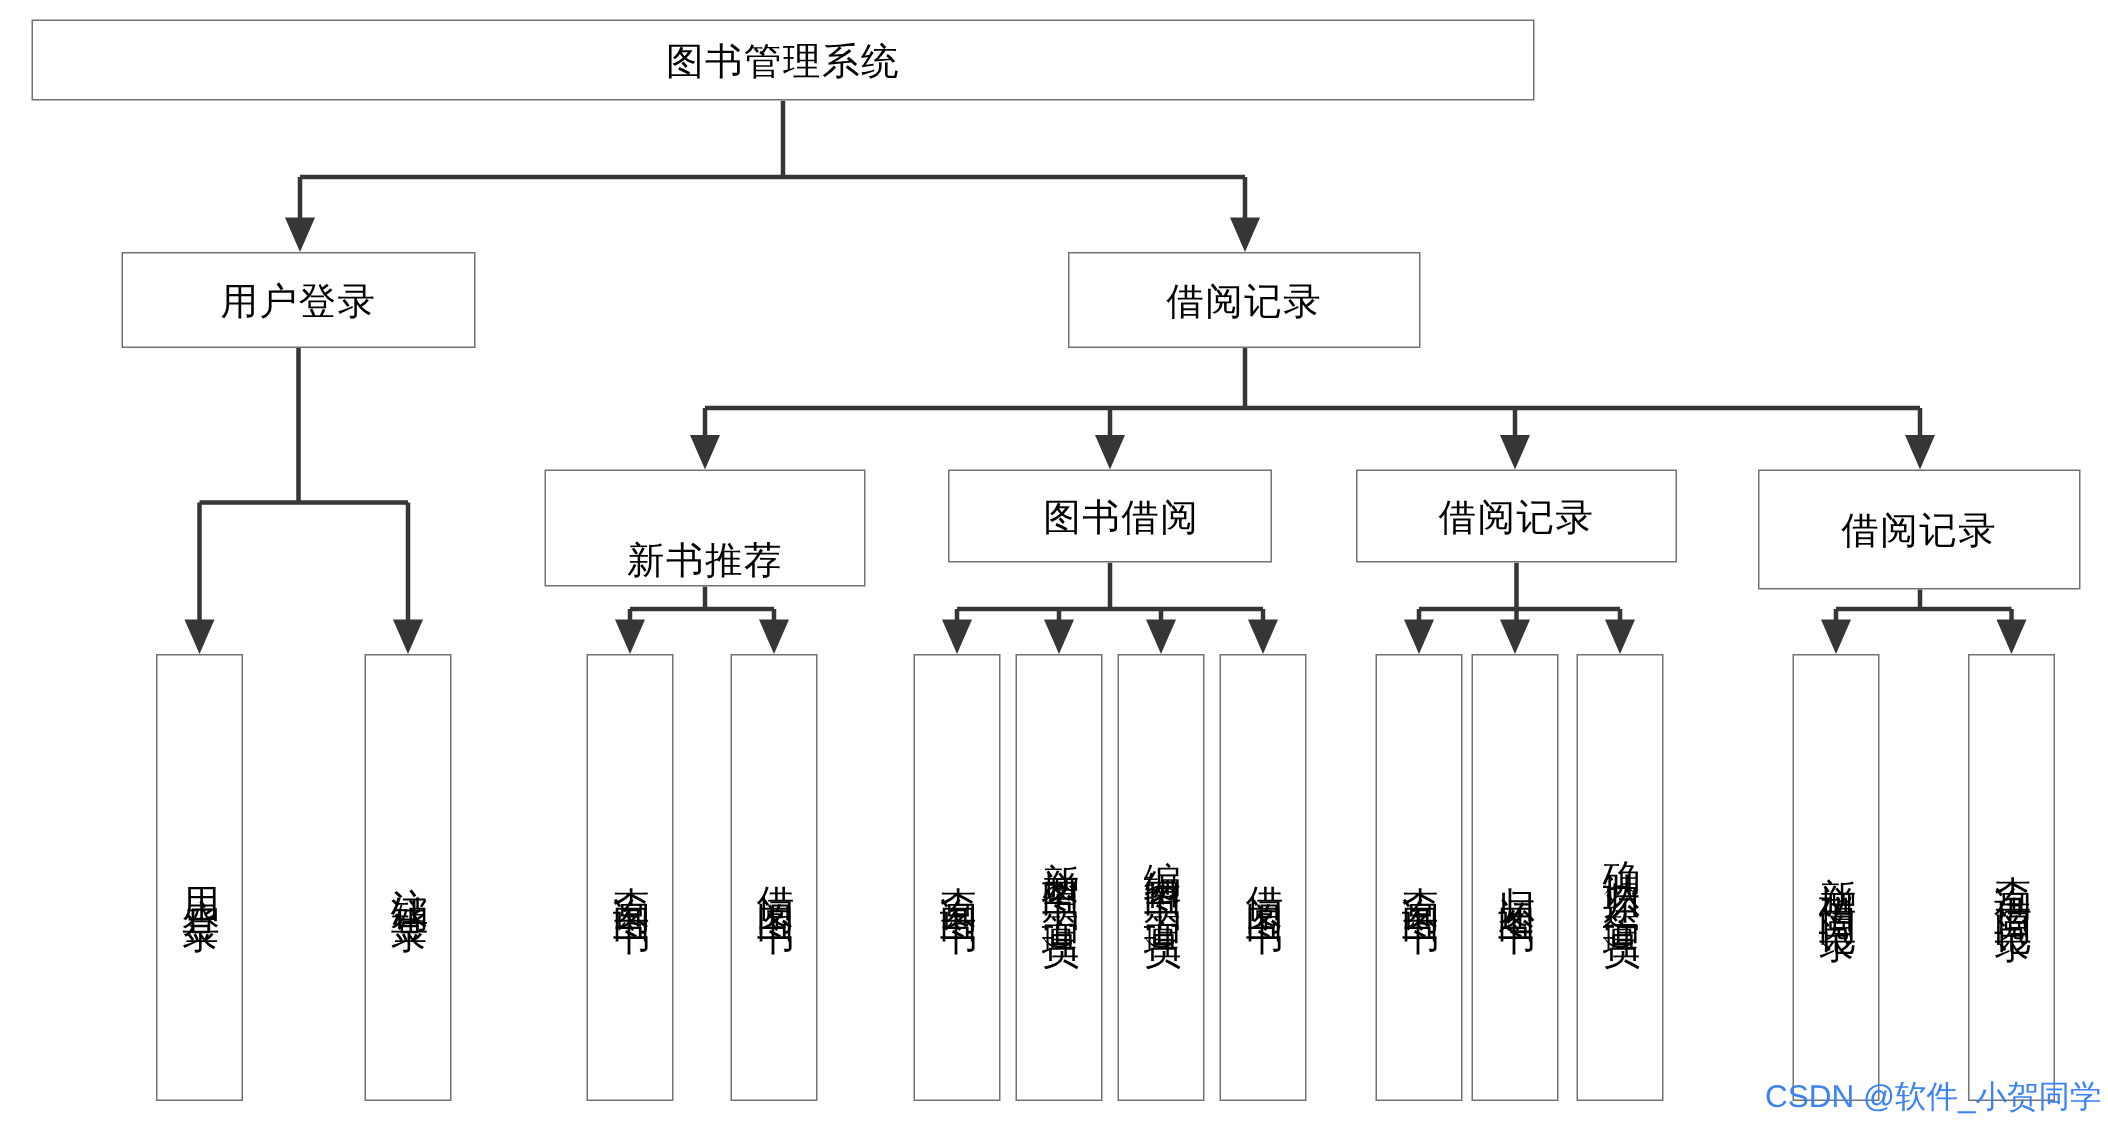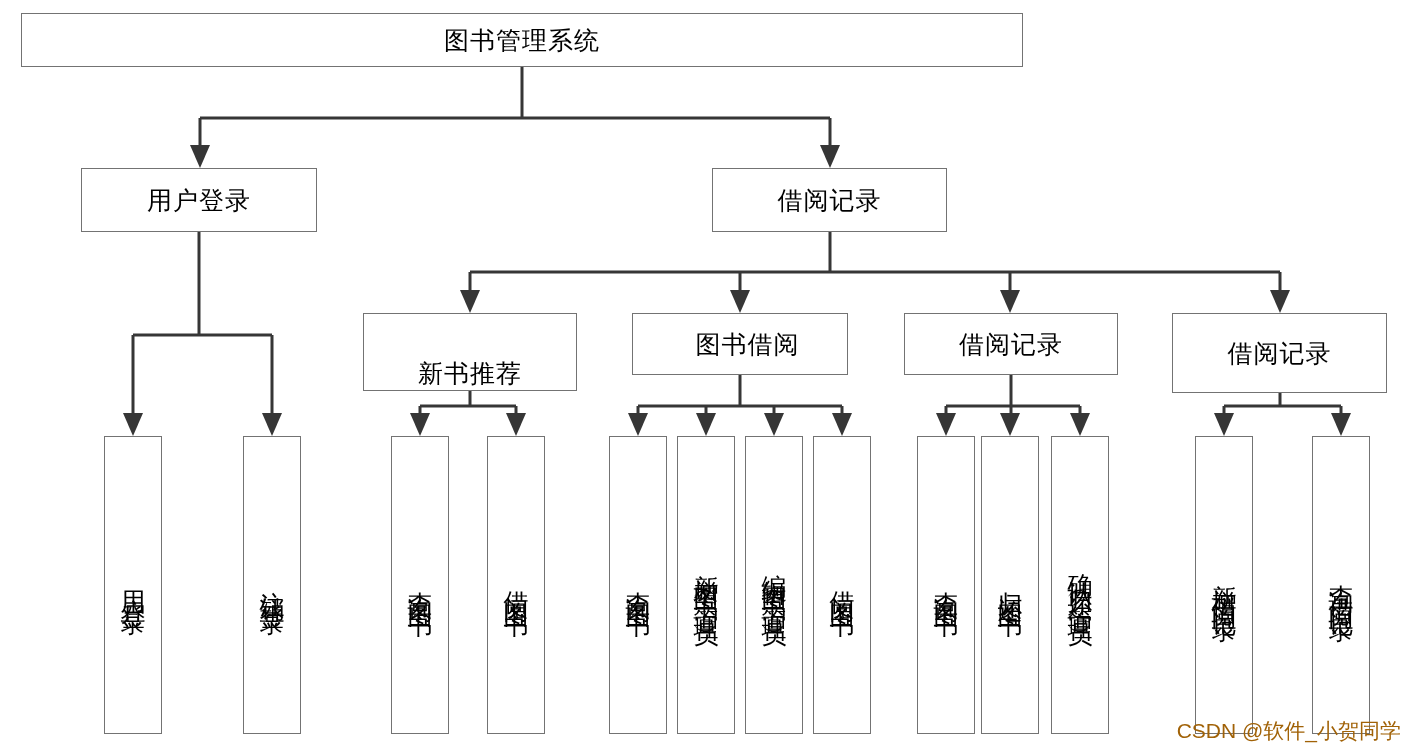--- a/index.html
+++ b/index.html
@@ -44,21 +44,21 @@
   .lf3  { left: 391px; }  .lf4  { left: 487px; }
   .lf5  { left: 609px; }  .lf6  { left: 677px; }
   .lf7  { left: 745px; }  .lf8  { left: 813px; }
   .lf9  { left: 917px; }  .lf10 { left: 981px; }
   .lf11 { left: 1051px; } .lf12 { left: 1195px; }
   .lf13 { left: 1312px; }
   .watermark {
     position: absolute;
     right: 4px; bottom: 2px;
     font-size: 21px;
-    color: #a16207;
+    color: #3b82f6;
     white-space: nowrap;
     margin-left: 28px;
   }
 </style>
 </head>
 <body>
 
 <div class="stage">
 
   <svg class="connectors" width="1405" height="747" viewBox="0 0 1405 747">

